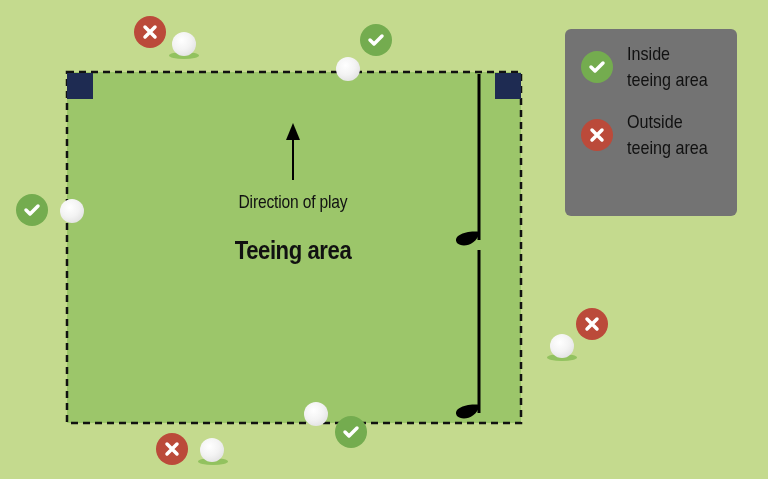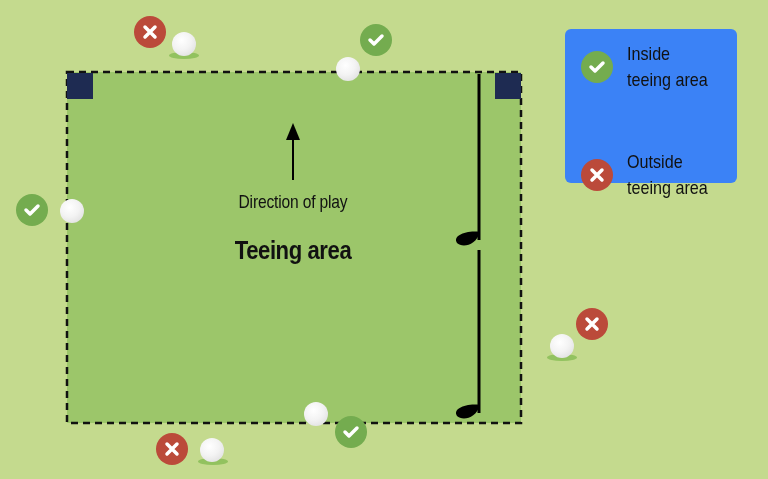--- a/index.html
+++ b/index.html
@@ -7,21 +7,21 @@
   .teeing-area { position:absolute; left:67px; top:72px; width:454px; height:351px; background:#9cc66a; }
   .border-svg { position:absolute; left:0; top:0; width:768px; height:479px; pointer-events:none; }
   .marker { position:absolute; width:26px; height:26px; background:#1e2b52; }
   .dir-label { position:absolute; left:200px; top:191px; width:186px; text-align:center; font-size:19px; color:#111; transform:scaleX(0.82); transform-origin:center; letter-spacing:-0.2px; }
   .area-label { position:absolute; left:180px; top:235px; width:226px; text-align:center; font-size:26px; font-weight:bold; color:#111; transform:scaleX(0.85); transform-origin:center; letter-spacing:-0.5px; }
   .badge { position:absolute; width:32px; height:32px; border-radius:50%; display:flex; align-items:center; justify-content:center; }
   .badge.ok { background:#74ac4f; }
   .badge.bad { background:#bb4a3a; }
   .ball { position:absolute; width:24px; height:24px; border-radius:50%; background:radial-gradient(circle at 40% 35%, #ffffff 0%, #f3f3f3 45%, #d8d8d8 100%); }
   .shadow { position:absolute; width:30px; height:7px; border-radius:50%; background:#92c25f; }
-  .legend { position:absolute; left:565px; top:29px; width:172px; height:154px; background:#3b82f6; border-radius:6px; }
+  .legend { position:absolute; left:565px; top:29px; width:172px; height:187px; background:#737373; border-radius:6px; }
   .legend-row { position:absolute; left:16px; display:flex; align-items:center; }
   .legend-text { margin-left:14px; font-size:19px; line-height:26px; color:#111; transform:scaleX(0.85); transform-origin:left center; white-space:pre-line; width:120px; }
 </style>
 </head>
 <body>
 
 <div class="teeing-area"></div>
 
 <svg class="border-svg" viewBox="0 0 768 479">
   <rect x="67" y="72" width="454" height="351" fill="none" stroke="#111" stroke-width="2.5" stroke-dasharray="7,5"></rect>
@@ -96,21 +96,21 @@
 <div class="legend">
   <div class="legend-row" style="top:12px;">
     <div class="badge ok" style="position:relative;">
       <svg width="18" height="16" viewBox="0 0 18 16">
           <path d="M3 8 L7 12 L15 4" stroke="#fff" stroke-width="3.5" fill="none" stroke-linecap="round" stroke-linejoin="round"></path>
         </svg>
     </div>
     <div class="legend-text">Inside
 teeing area</div>
   </div>
-  <div class="legend-row" style="top:80px;margin-top:40px;">
+  <div class="legend-row" style="top:80px;">
     <div class="badge bad" style="position:relative;">
       <svg width="16" height="16" viewBox="0 0 16 16">
           <path d="M3 3 L13 13 M13 3 L3 13" stroke="#fff" stroke-width="3.5" stroke-linecap="round"></path>
         </svg>
     </div>
     <div class="legend-text">Outside
 teeing area</div>
   </div>
 </div>
 

